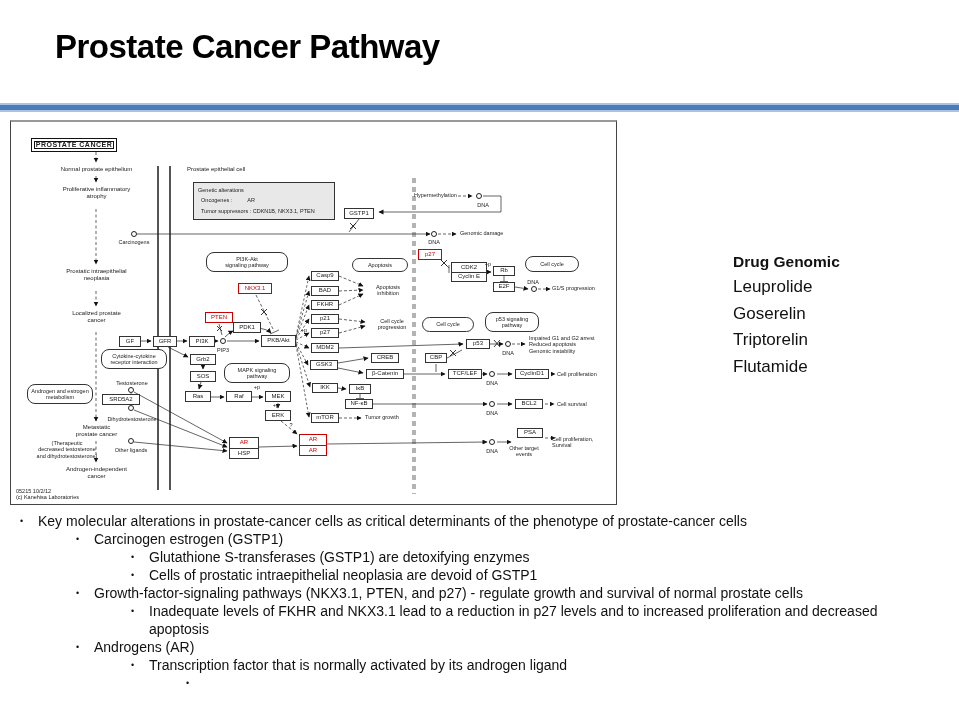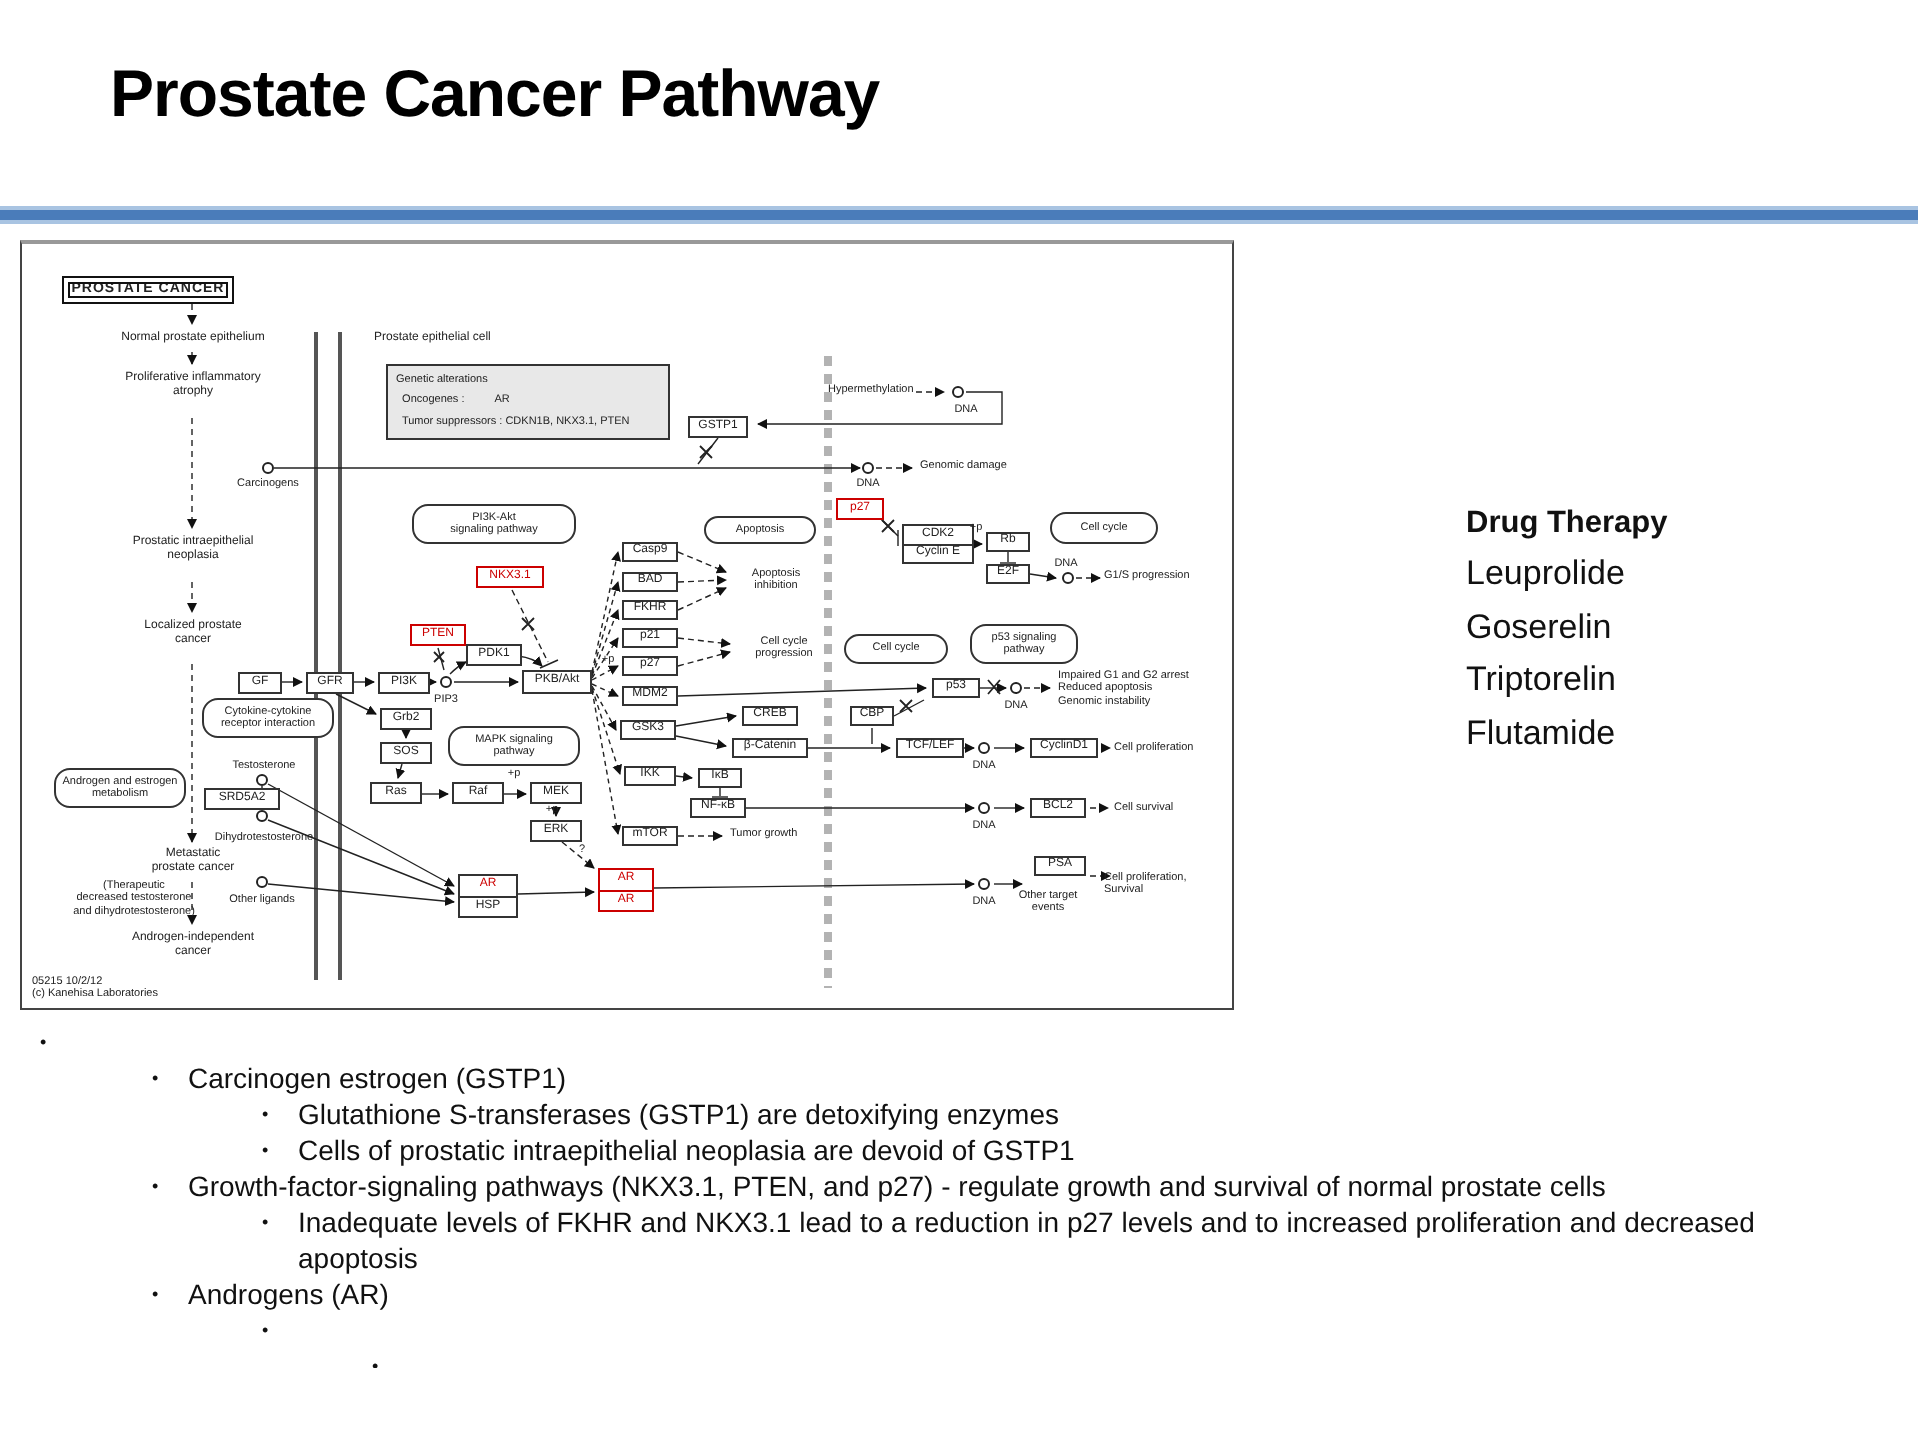--- a/index.html
+++ b/index.html
@@ -274,32 +274,33 @@
         <div class="node smalltext" style="left: 541px; top: 314px; width: 64px; text-align: left;">Cell proliferation,
 Survival</div>
         <div class="node smalltext" style="left: 240px; top: 262px; width: 12px;">+p</div>
         <div class="node smalltext" style="left: 259px; top: 280px; width: 12px;">+p</div>
         <div class="node smalltext" style="left: 287px; top: 205px; width: 12px;">+p</div>
         <div class="node smalltext" style="left: 471px; top: 139px; width: 12px;">+p</div>
       </div>
   </div>
 
   <div class="drugs">
-    <div class="head">Drug Therapy</div>
+    <div class="head">Drug Genomic</div>
     <div>
         <div class="drug-item">Leuprolide</div>
         <div class="drug-item">Goserelin</div>
         <div class="drug-item">Triptorelin</div>
         <div class="drug-item">Flutamide</div>
       </div>
   </div>
 
   <div class="bullets">
       <div class="b-row l1">
         <span class="dot">•</span>
+        <span class="txt">Key molecular alterations in prostate-cancer cells as critical determinants of the phenotype of prostate-cancer cells</span>
       </div>
       <div class="b-row l2">
         <span class="dot">•</span>
         <span class="txt">Carcinogen estrogen (GSTP1)</span>
       </div>
       <div class="b-row l3">
         <span class="dot">•</span>
         <span class="txt">Glutathione S-transferases (GSTP1) are detoxifying enzymes</span>
       </div>
       <div class="b-row l3">
@@ -313,19 +314,20 @@
       <div class="b-row l3">
         <span class="dot">•</span>
         <span class="txt">Inadequate levels of FKHR and NKX3.1 lead to a reduction in p27 levels and to increased proliferation and decreased apoptosis</span>
       </div>
       <div class="b-row l2">
         <span class="dot">•</span>
         <span class="txt">Androgens (AR)</span>
       </div>
       <div class="b-row l3">
         <span class="dot">•</span>
+        <span class="txt">Transcription factor that is normally activated by its androgen ligand</span>
       </div>
       <div class="b-row l4">
         <span class="dot">•</span>
       </div>
     </div>
 
 </div>
 
 </body></html>

